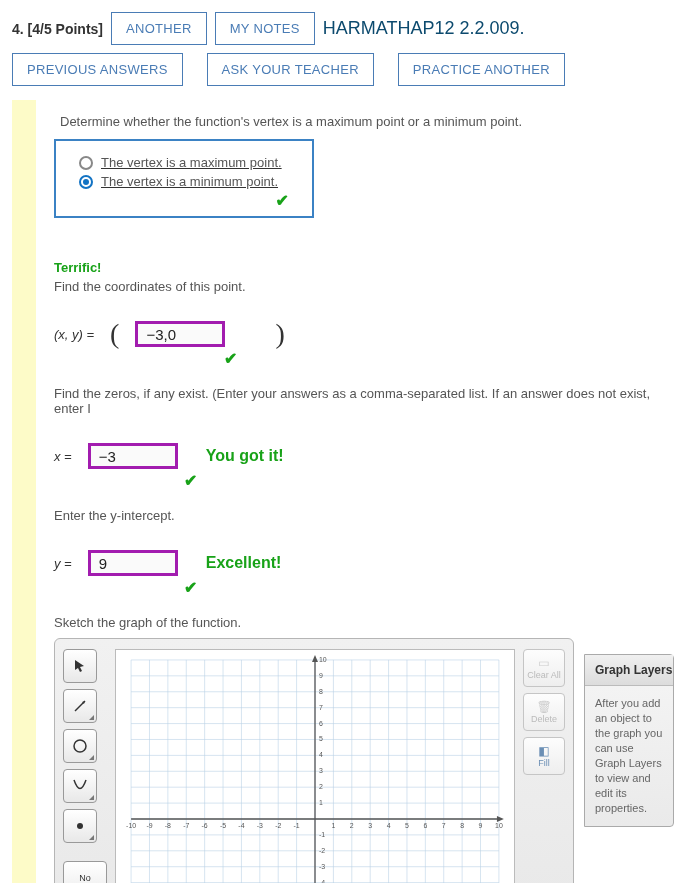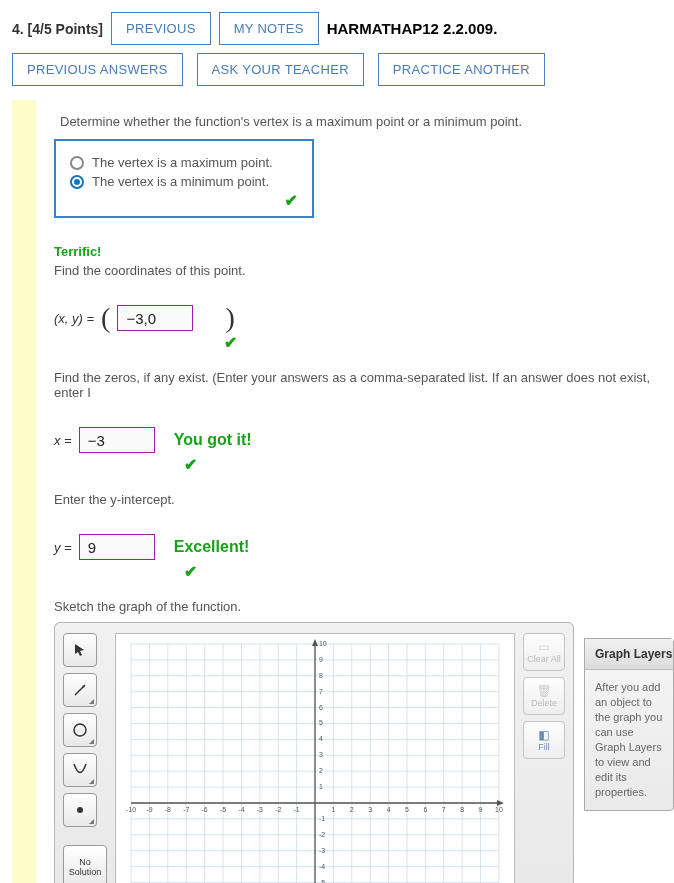--- a/index.html
+++ b/index.html
@@ -24,60 +24,61 @@
   .btn {
     border: 1px solid #4a7cb5;
     color: #4a7cb5;
     background: #fff;
     padding: 8px 14px;
     font-size: 13px;
     letter-spacing: .3px;
     cursor: pointer;
     display: inline-block;
   }
-  .src { color: #000000; font-size: 15px; font-weight: bold; }
-  .row2 { display: flex; gap: 14px; margin-bottom: 14px; }
+  .src { color: #0c4a6e; font-size: 18px; }
+  .row2 { display: flex; gap: 24px; margin-bottom: 14px; }
   .main {
     border-left: 24px solid #fdfbc8;
     padding: 10px 0 10px 18px;
     margin-top: 6px;
   }
   .p { color: #555; margin: 4px 6px 10px; }
   .equation { margin: 0 0 12px 34px; font-style: italic; }
   .equation .nine { color: #c23; font-style: normal; font-weight: bold; }
   .radio-box {
     border: 2px solid #3b82c4;
-    padding: 10px 14px 6px;
+    padding: 10px 23px 6px;
     display: inline-block;
     min-width: 260px;
-    margin-bottom: 4px;
+    margin-bottom: 20px;
     position: relative;
+    text-decoration: underline;
   }
   .opt { display: flex; align-items: center; gap: 8px; color: #555; margin: 4px 0; }
   .radio {
     width: 14px; height: 14px; border-radius: 50%;
     border: 2px solid #888; display: inline-block; position: relative;
   }
   .radio.sel { border-color: #1273c4; }
   .radio.sel::after {
     content: ""; position: absolute; inset: 2px; background: #1273c4; border-radius: 50%;
   }
   .check { color: #18a218; font-weight: bold; font-size: 16px; }
   .radio-box .check { float: right; margin-top: -2px; }
   .terrific { color: #18a218; font-weight: bold; margin-top: 22px; }
   .sublabel { color: #555; margin: 4px 0 8px; }
-  .inline-field { display: flex; align-items: center; gap: 7px; margin-bottom: 2px; margin-top: 27px; }
+  .inline-field { display: flex; align-items: center; gap: 16px; margin-bottom: 2px; margin-top: 27px; }
   .inline-field .eq { font-style: italic; color: #333; }
   .paren { font-size: 28px; font-family: serif; line-height: 20px; }
   .tfield {
-    border: 1px solid #a21caf;
+    border: 3px solid #a21caf;
     background: #fafafa;
     padding: 3px 8px;
     font-size: 15px;
-    width: 76px;
+    width: 90px;
     height: 26px;
     color: #222;
   }
   .check-under { margin-left: 170px; }
   .feedback { color: #18a218; font-weight: bold; margin-left: 12px; font-size: 16px; }
   .block { margin-top: 18px; }
 
   
   .graph-wrap {
     display: flex;
@@ -151,21 +152,21 @@
   .axis-lbl { font-size: 7px; fill: #555; }
 </style>
 </head>
 <body>
 
 <div class="header-row">
   <span class="q-num">
     <b>4.</b>
     <b>[4/5 Points]</b>
   </span>
-  <span class="btn">PREVIOUS</span>
+  <span class="btn">ANOTHER</span>
   <span class="btn">MY NOTES</span>
   <span class="src">HARMATHAP12 2.2.009.</span>
 </div>
 
 <div class="row2">
   <span class="btn">PREVIOUS ANSWERS</span>
   <span class="btn">ASK YOUR TEACHER</span>
   <span class="btn">PRACTICE ANOTHER</span>
 </div>
 

